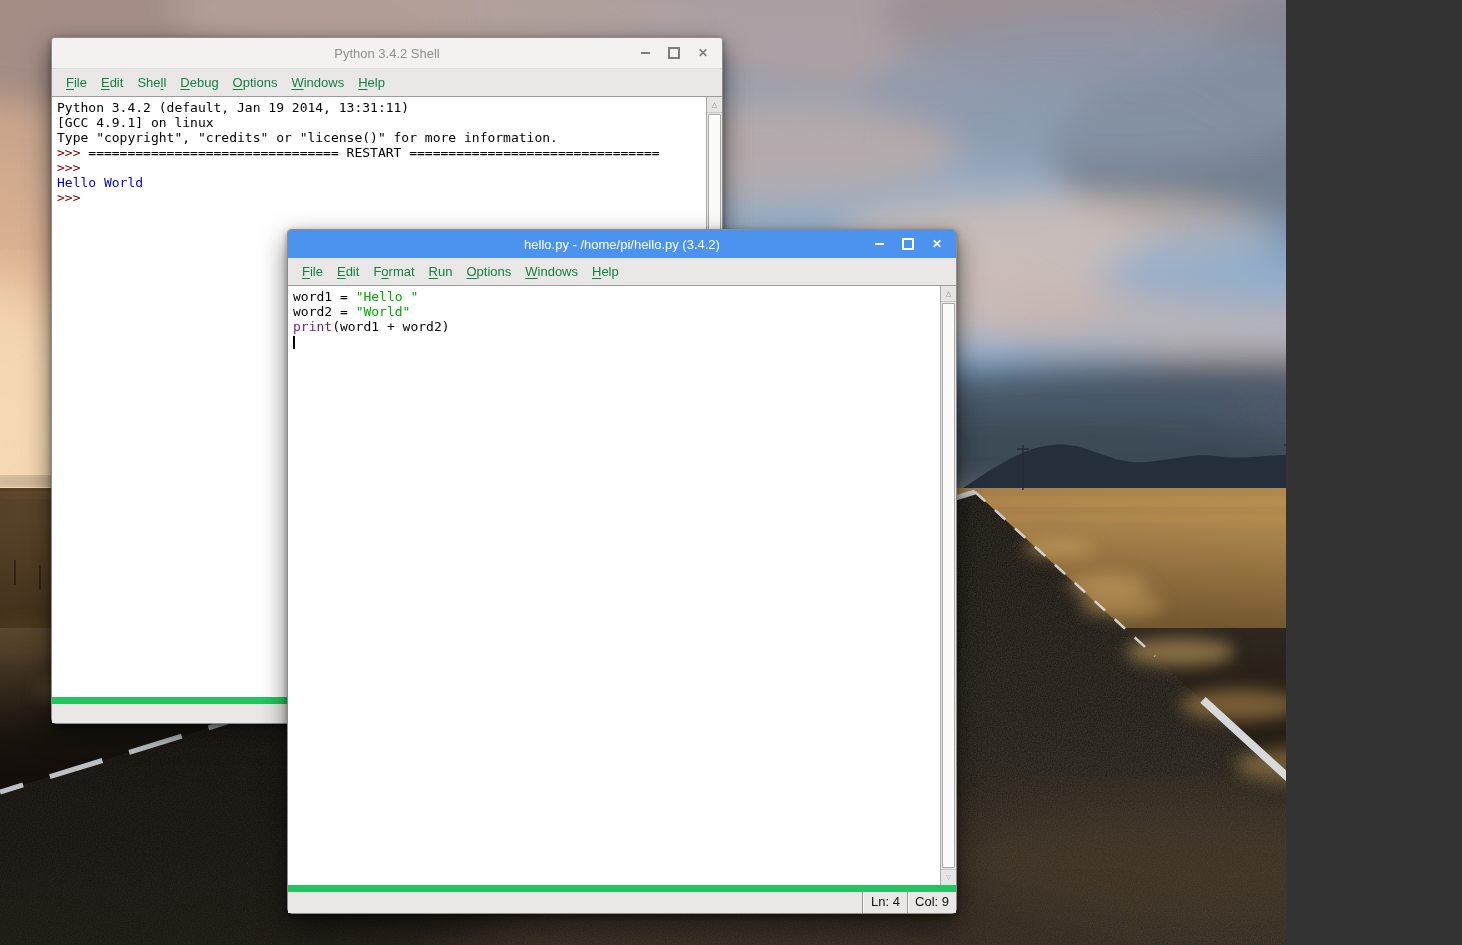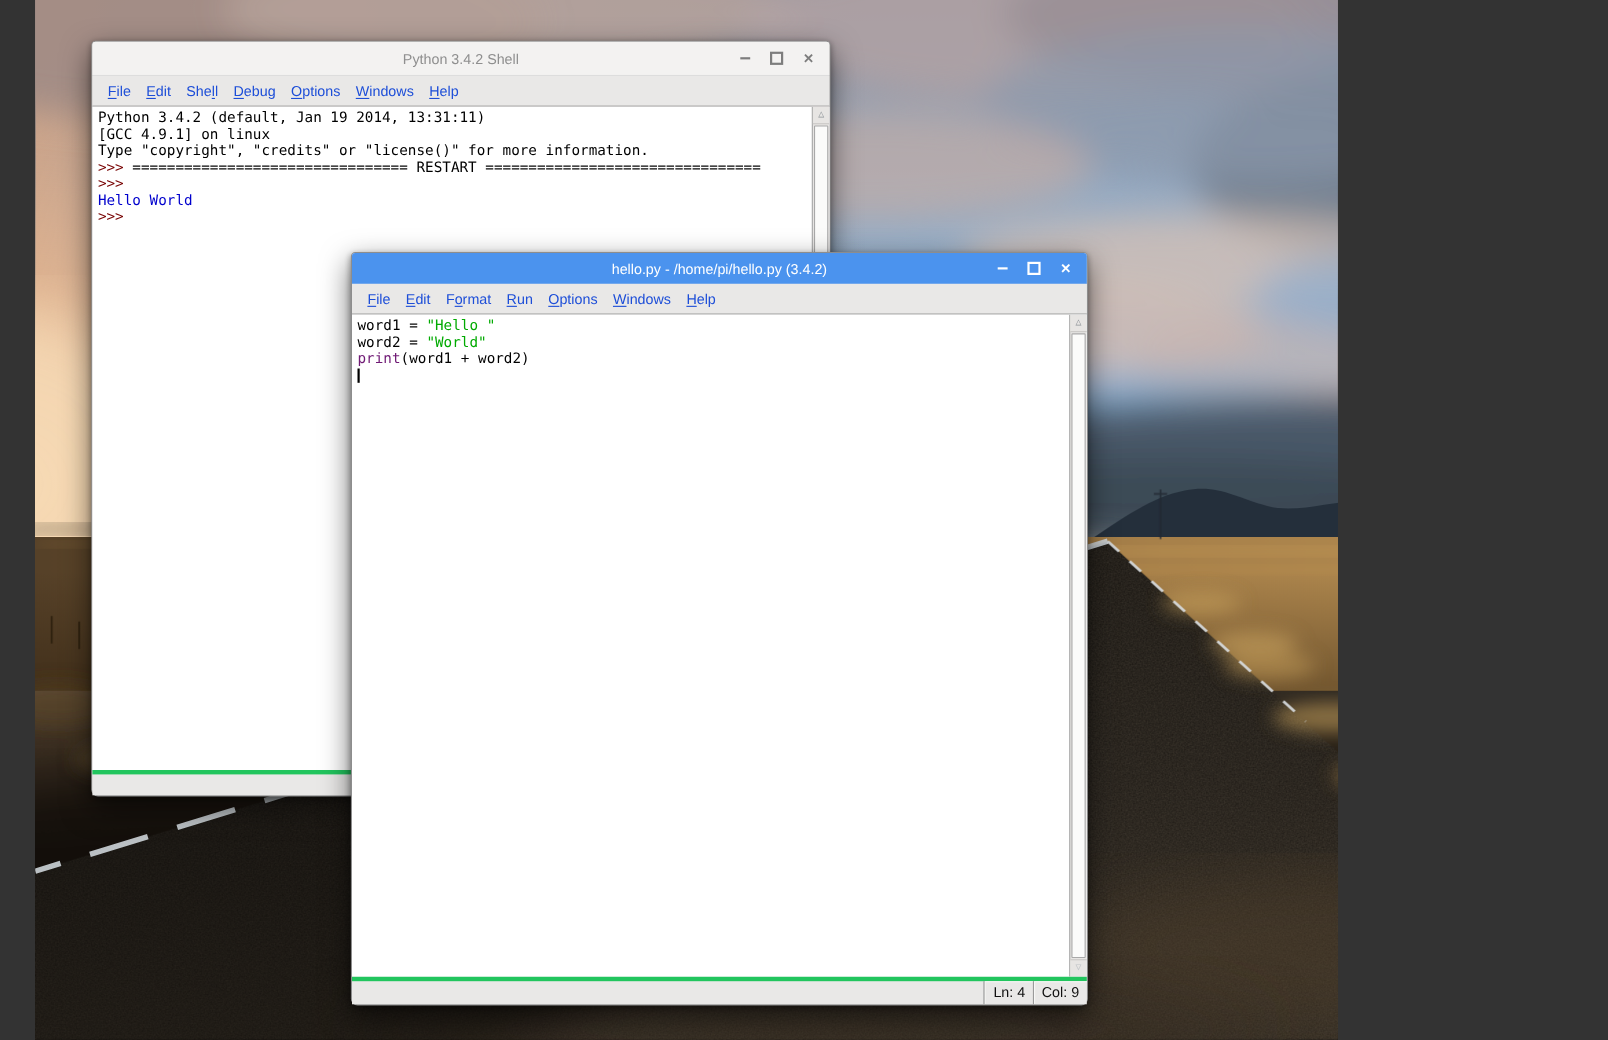--- a/index.html
+++ b/index.html
@@ -1,17 +1,17 @@
 <!DOCTYPE html>
 <html><head>
 <meta charset="utf-8">
 <style>
   html,body{margin:0;padding:0;background:#333;}
-  .stage{position:relative;width:1184px;height:945px;overflow:hidden;
-         font-family:"Liberation Sans",sans-serif;margin-left:32px;}
+  .stage{position:relative;width:1286px;height:945px;overflow:hidden;
+         font-family:"Liberation Sans",sans-serif;}
   .bg{position:absolute;inset:0;}
 
   
   .window{position:absolute;display:flex;flex-direction:column;
           background:#e9e8e7;border:1px solid #8d8d8d;
           border-radius:4px 4px 6px 6px;
           box-shadow:0 10px 26px rgba(0,0,0,.55),0 2px 6px rgba(0,0,0,.35);}
   .window.shell{left:51px;top:37px;width:670px;height:685px;z-index:2;}
   .window.editor{left:287px;top:229px;width:668px;height:683px;z-index:3;justify-content:flex-end;}
 
@@ -25,21 +25,21 @@
   .shell .glyph-min{background:#7d7d7d;}
   .editor .glyph-min{background:#ffffff;}
   .glyph-max{width:8px;height:8px;border:2px solid;}
   .shell .glyph-max{border-color:#7d7d7d;}
   .editor .glyph-max{border-color:#ffffff;}
   .glyph-close{font-size:12px;font-weight:bold;line-height:1;}
   .shell .glyph-close{color:#7d7d7d;}
   .editor .glyph-close{color:#ffffff;}
 
   .menubar{flex:0 0 auto;height:27px;background:#e9e8e7;border-bottom:1px solid #9c9c9c;
-           display:flex;align-items:center;padding-left:8px;font-size:13px;color:#1d4ed8;}
+           display:flex;align-items:center;padding-left:8px;font-size:13px;color:#15803d;}
   .menu-item{padding:3px 6px;margin-right:2px;white-space:nowrap;}
   .mn-key{text-decoration:underline;text-underline-offset:2px;}
 
   .content{flex:1 1 auto;display:flex;background:#ffffff;overflow:hidden;
            font-family:"DejaVu Sans Mono","Liberation Mono",monospace;font-size:13px;line-height:15px;}
   .text-pane{flex:1;padding:3px 0 0 5px;overflow:hidden;}
   .line{height:15px;white-space:pre;}
   .tk-plain{color:#000000;}
   .tk-string{color:#00aa00;}
   .tk-builtin{color:#701a75;}
@@ -49,21 +49,21 @@
 
   .scrollbar{flex:0 0 15px;background:#e7e5e3;border-left:1px solid #a9a9a9;
              display:flex;flex-direction:column;}
   .sb-btn{flex:0 0 14px;display:flex;align-items:center;justify-content:center;
           font-size:9px;color:#8f9499;background:#e7e5e3;border-bottom:1px solid #c9c7c5;}
   .sb-btn.down{border-bottom:none;border-top:1px solid #c9c7c5;color:#c2c6c9;}
   .sb-track{flex:1;position:relative;}
   .sb-thumb{position:absolute;left:1px;right:1px;top:1px;bottom:1px;
             background:#fbfbfa;border:1px solid #a9a9a9;border-radius:1px;}
 
-  .statusbar{flex:0 0 auto;background:#e9e8e7;border-top:4px solid #22c55e;
+  .statusbar{flex:0 0 auto;background:#e9e8e7;border-top:7px solid #22c55e;
              display:flex;justify-content:flex-end;font-size:13px;color:#111;}
   .shell .statusbar{height:19px;}
   .editor .statusbar{height:21px;}
   .status-cell{border-left:1px solid #9a9a9a;padding:2px 7px 0 7px;min-width:30px;
                text-align:right;box-shadow:inset 1px 1px 0 #f7f7f6;}
 </style>
 </head>
 <body>
 
 <div class="stage">

